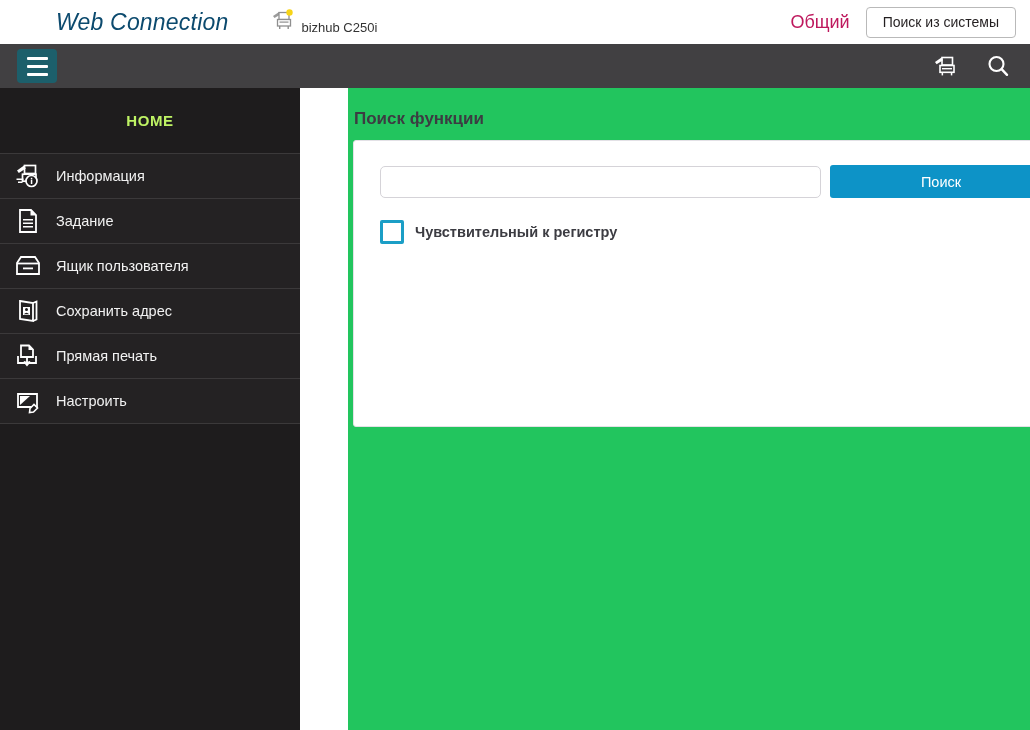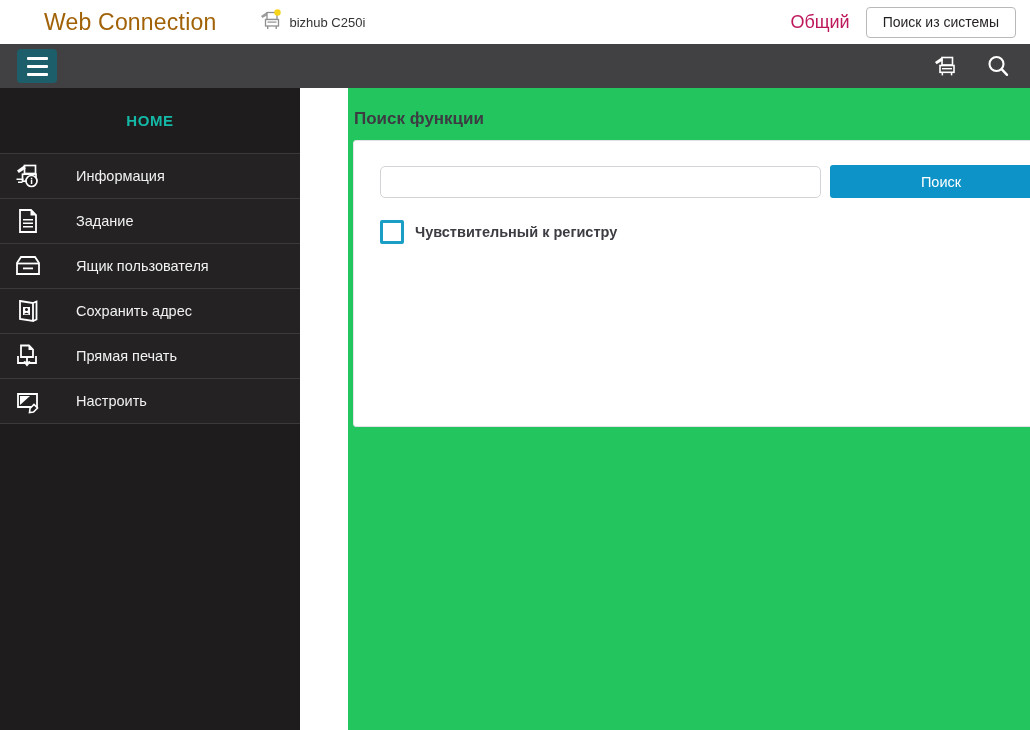--- a/index.html
+++ b/index.html
@@ -12,29 +12,30 @@
   }
 
   
   .topbar {
     position: absolute; left: 0; top: 0;
     width: 1030px; height: 44px;
     background: #ffffff;
     display: flex; align-items: center;
   }
   .brand {
-    margin-left: 44px;
+    margin-left: 56px;
     font-size: 23px;
-    color: #a16207;
+    color: #0c4a6e;
     letter-spacing: .2px;
     font-family: "Liberation Sans", sans-serif;
     white-space: nowrap;
+    font-style: italic;
   }
   .device {
-    display: flex; align-items: center;
+    display: flex; align-items: flex-end;
     margin-left: 42px;
   }
   .device-label {
     font-size: 13px; color: #333; margin-left: 7px; white-space: nowrap;
   }
   .topbar-right {
     margin-left: auto; display: flex; align-items: center; margin-right: 14px;
   }
   .account-label {
     font-size: 18px; color: #be185d; margin-right: 16px; white-space: nowrap;
@@ -77,32 +78,31 @@
 
   
   .sidebar {
     position: absolute; left: 0; top: 88px;
     width: 300px; height: 642px;
     background: #1e1c1d;
   }
   .sidebar-title {
     height: 65px;
     display: flex; align-items: center; justify-content: center;
-    color: #14b8a6; font-size: 15px; font-weight: bold;
+    color: #bef264; font-size: 15px; font-weight: bold;
     letter-spacing: .6px;
     background: #1e1c1d;
   }
   .nav-list { border-top: 1px solid #3b393a; }
   .nav-item {
     height: 45px;
     display: flex; align-items: center;
     border-bottom: 1px solid #3b393a;
     background: #242223;
     cursor: pointer;
-    gap: 20px;
   }
   .nav-icon {
     width: 56px; min-width: 56px;
     display: flex; align-items: center; justify-content: center;
   }
   .nav-label {
     color: #f2f2f2; font-size: 14.5px; white-space: nowrap;
   }
 
   

